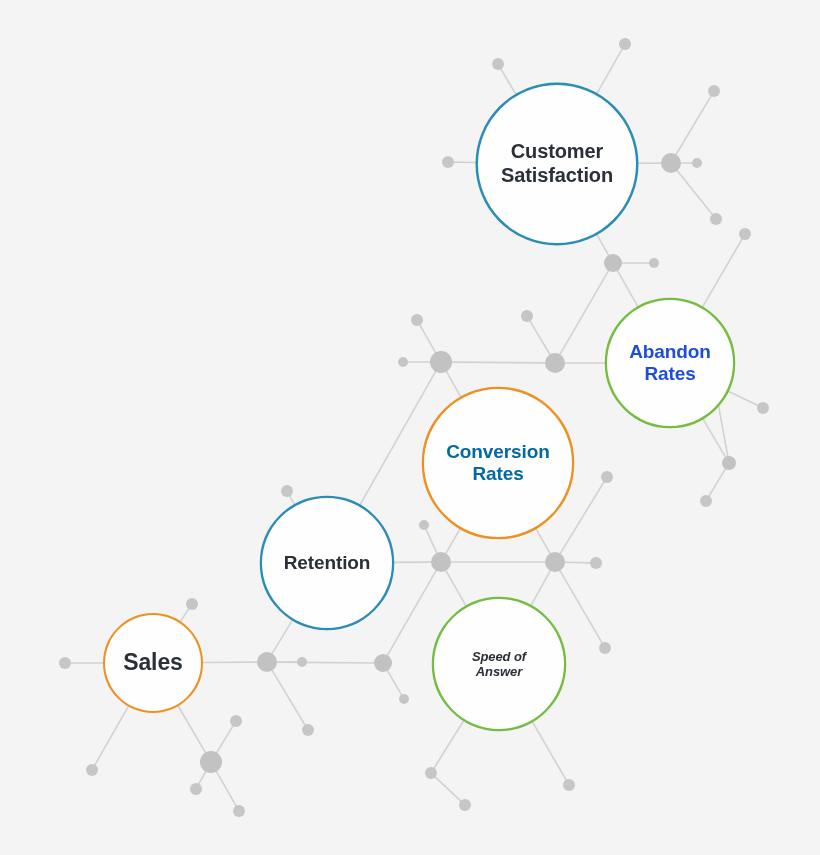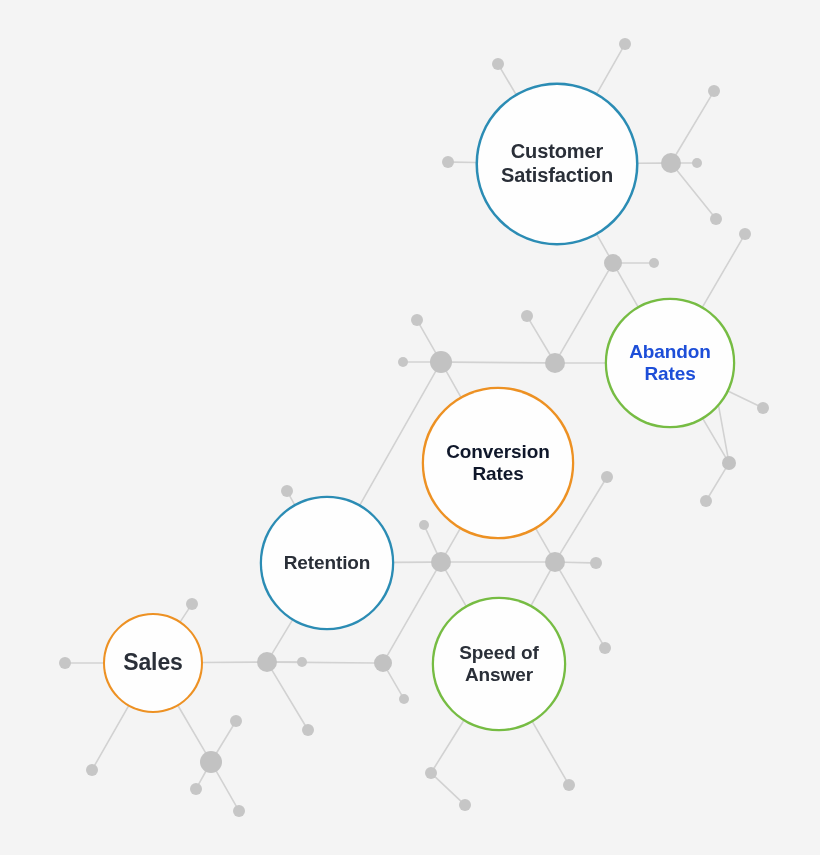--- a/index.html
+++ b/index.html
@@ -154,26 +154,26 @@
         <circle cx="153" cy="663" r="48" fill="#fefefe" stroke="#ed9123" stroke-width="4"></circle>
       </g>
   </svg>
   <div id="labels-layer">
       <div class="node-label" style="left: 478px; top: 85px; width: 158px; height: 158px; font-size: 20px; color: rgb(42, 47, 56);">
         <span>Customer<br>Satisfaction</span>
       </div>
       <div class="node-label" style="left: 607px; top: 300px; width: 126px; height: 126px; font-size: 19px; color: #1d4ed8;">
         <span>Abandon<br>Rates</span>
       </div>
-      <div class="node-label" style="left: 424px; top: 389px; width: 148px; height: 148px; font-size: 19px; color: #0f172a;">
+      <div class="node-label" style="left: 424px; top: 389px; width: 148px; height: 148px; font-size: 19px; color: #0369a1;">
         <span>Conversion<br>Rates</span>
       </div>
       <div class="node-label" style="left: 262px; top: 498px; width: 130px; height: 130px; font-size: 19px; color: rgb(42, 47, 56); align-items: center;">
         <span>Retention</span>
       </div>
-      <div class="node-label" style="left: 434px; top: 599px; width: 130px; height: 130px; font-size: 19px; color: rgb(42, 47, 56);">
+      <div class="node-label" style="left: 434px; top: 599px; width: 130px; height: 130px; font-size: 13px; color: rgb(42, 47, 56); font-style: italic;">
         <span>Speed of<br>Answer</span>
       </div>
       <div class="node-label" style="left: 105px; top: 615px; width: 96px; height: 96px; font-size: 23px; color: rgb(42, 47, 56);">
         <span>Sales</span>
       </div>
     </div>
 </div>
 
 </body></html>

